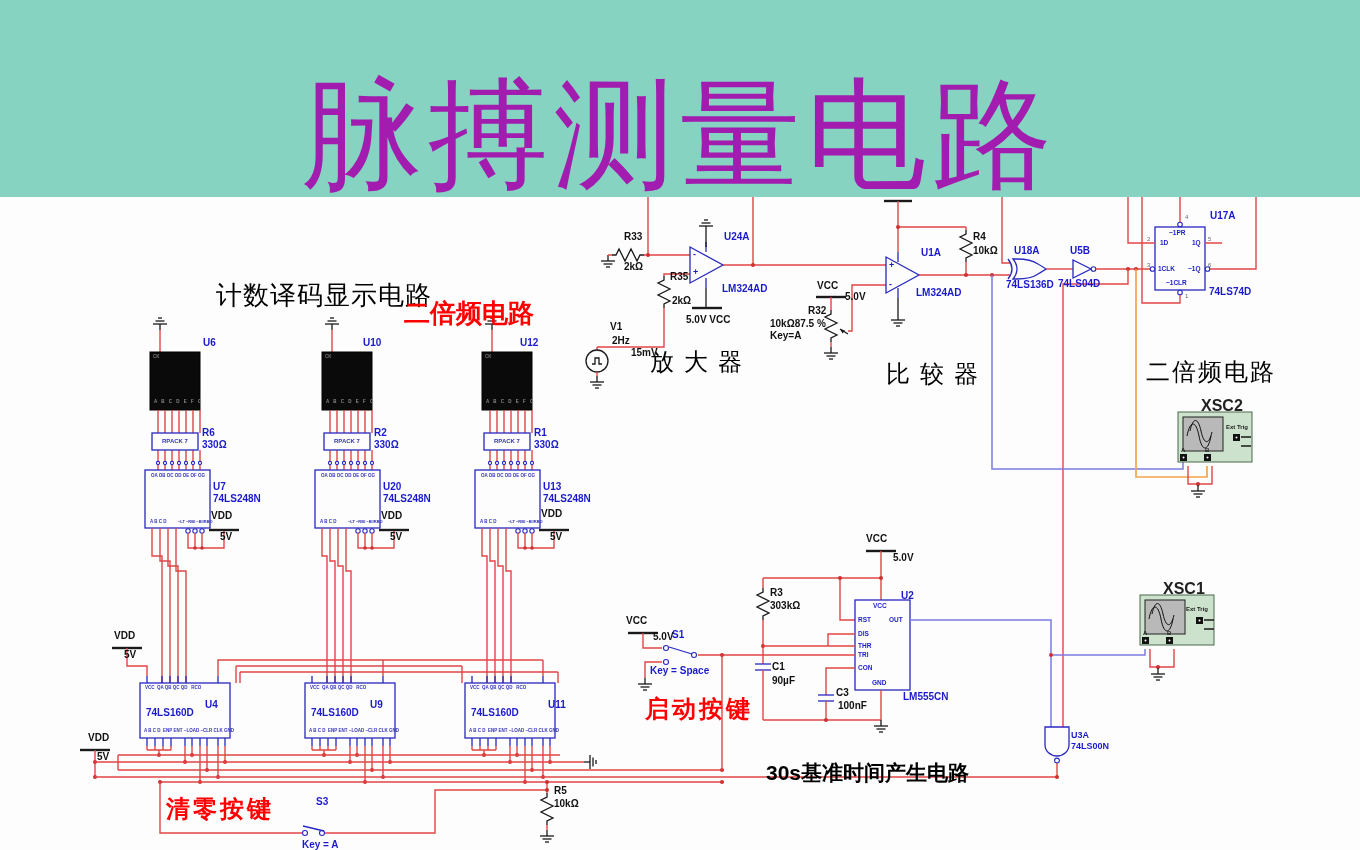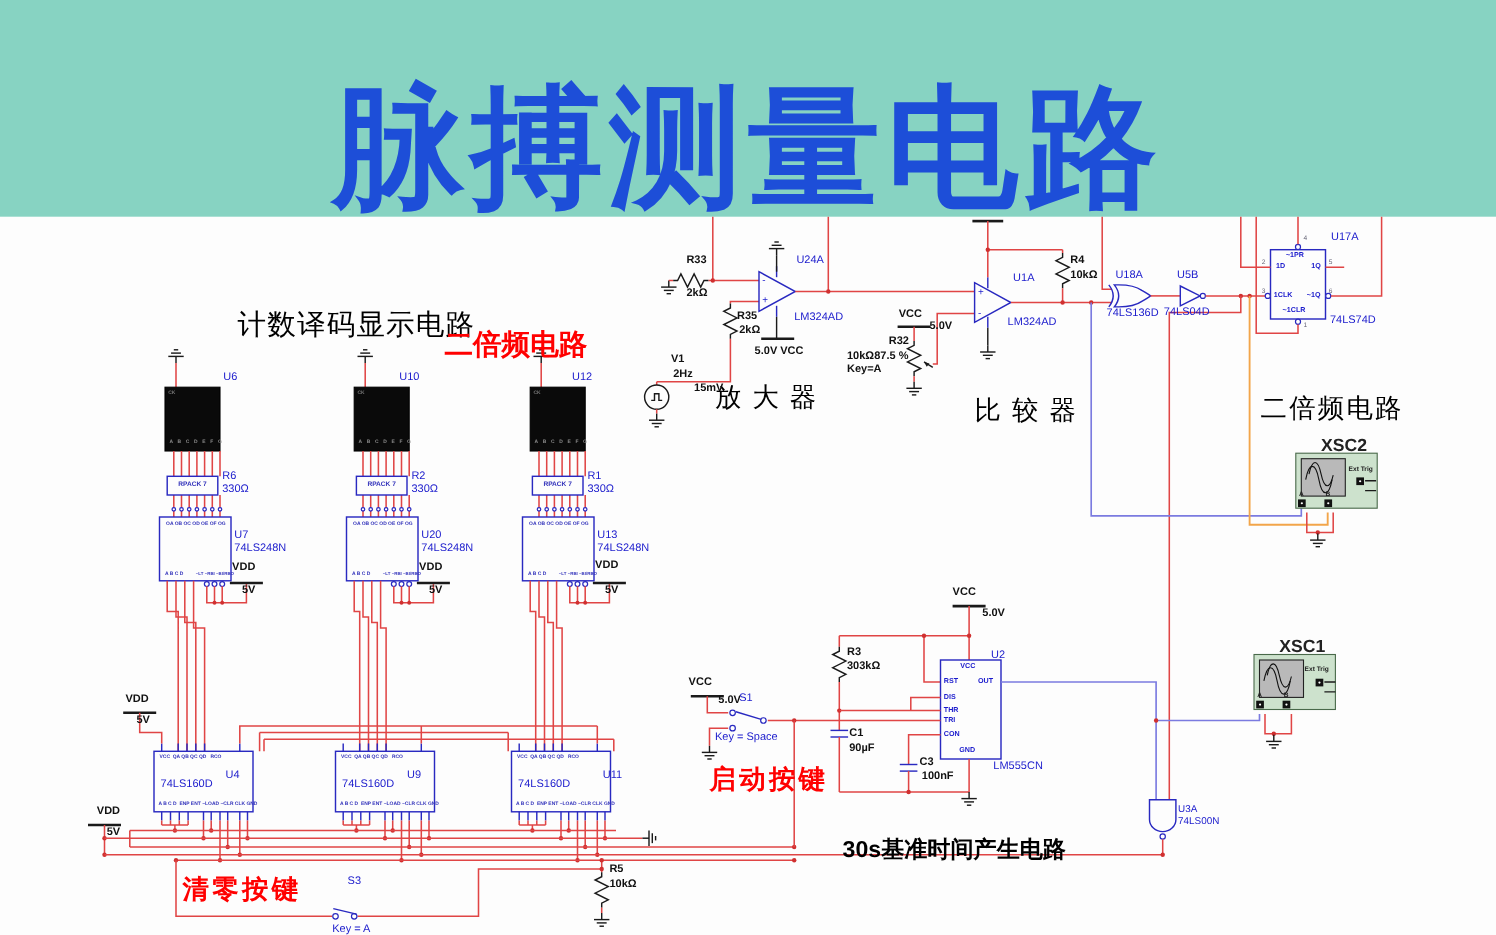--- a/index.html
+++ b/index.html
@@ -1,22 +1,22 @@
 <!DOCTYPE html>
 <html><head>
 <meta charset="utf-8">
 <style>
   html,body{margin:0;padding:0;background:#fff;}
   #app{position:relative;width:1360px;height:850px;overflow:hidden;background:#fdfdfd;font-family:"Liberation Sans",sans-serif;}
   #banner{position:absolute;left:0;top:0;width:1360px;height:197px;background:#87d3c2;display:flex;align-items:flex-end;justify-content:center;}
-  #banner span{font-size:120px;font-weight:700;color:#1d4ed8;letter-spacing:6px;line-height:1.05;}
+  #banner span{font-size:120px;font-weight:400;color:#a21caf;letter-spacing:6px;line-height:1.05;}
   svg{position:absolute;left:0;top:0;}
   #labels{position:absolute;left:0;top:0;width:1360px;height:850px;pointer-events:none;}
   .lb{position:absolute;white-space:pre;line-height:1;font-family:"Liberation Sans",sans-serif;}
-  .bl{color:#1a1acc;font-weight:normal;font-size:10px;}
+  .bl{color:#1a1acc;font-weight:bold;font-size:10px;}
   .bk2{color:#111;font-weight:bold;font-size:10px;}
   .tiny{color:#3333bb;font-weight:bold;font-size:4.5px;}
   .seg7{color:#8a8a8a;font-weight:bold;font-size:4.5px;letter-spacing:1.5px;}
   .ck{color:#777;font-weight:bold;font-size:4.5px;}
   .pin{color:#1a1acc;font-weight:bold;font-size:6.5px;}
   .pnum{color:#667;font-size:6px;}
   .sec{color:#000;font-size:24px;}
   .redlb{color:#ff0000;font-weight:bold;}
   .scopelb{color:#222;font-weight:bold;font-size:16px;}
   .xs{font-size:6px;color:#222;font-weight:bold;}
@@ -482,21 +482,21 @@
     <span class="lb bl" style="left:548px;top:700px">U11</span>
     <span class="lb tiny" style="left:469px;top:729px">A B C D  ENP ENT ~LOAD ~CLR CLK GND</span>
 
     <span class="lb bk2" style="left:114px;top:631px">VDD</span>
     <span class="lb bk2" style="left:124px;top:650px">5V</span>
     <span class="lb bk2" style="left:88px;top:733px">VDD</span>
     <span class="lb bk2" style="left:97px;top:752px">5V</span>
 
     <span class="lb bk2" style="left:624px;top:232px">R33</span>
     <span class="lb bk2" style="left:624px;top:262px">2kΩ</span>
-    <span class="lb bk2" style="left:670px;top:283px">R35</span>
+    <span class="lb bk2" style="left:670px;top:272px">R35</span>
     <span class="lb bk2" style="left:672px;top:296px">2kΩ</span>
     <span class="lb bk2" style="left:610px;top:322px">V1</span>
     <span class="lb bk2" style="left:612px;top:336px">2Hz</span>
     <span class="lb bk2" style="left:631px;top:348px">15mV</span>
     <span class="lb bl" style="left:724px;top:232px">U24A</span>
     <span class="lb bl" style="left:722px;top:284px">LM324AD</span>
     <span class="lb bk2" style="left:686px;top:315px">5.0V VCC</span>
     <span class="lb bl" style="left:693px;top:250px;font-size:9px">-</span>
     <span class="lb bl" style="left:693px;top:268px;font-size:9px">+</span>
 

